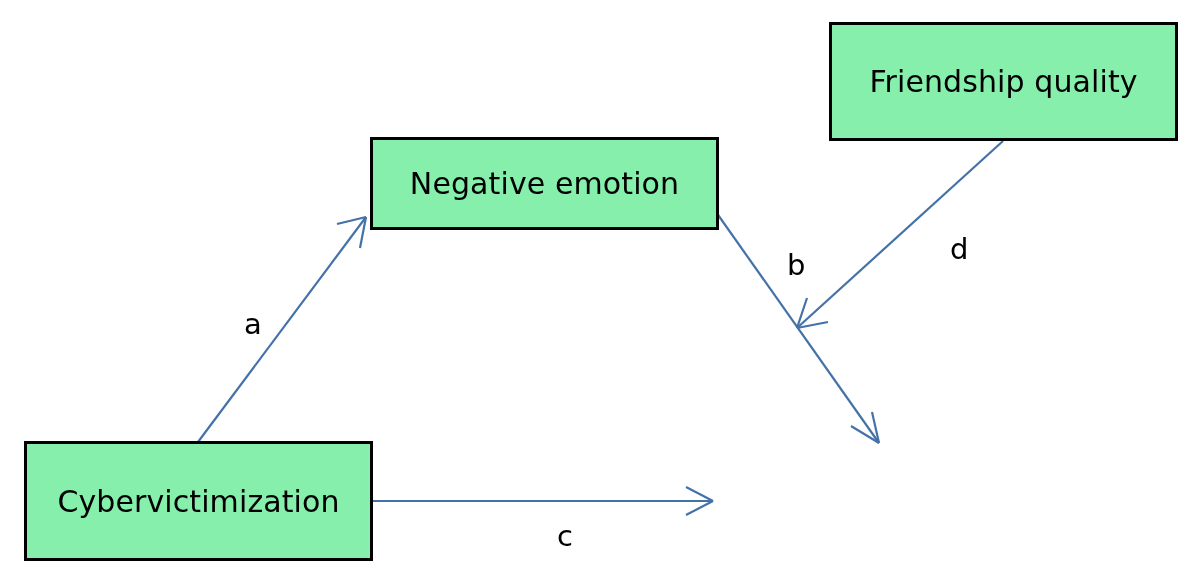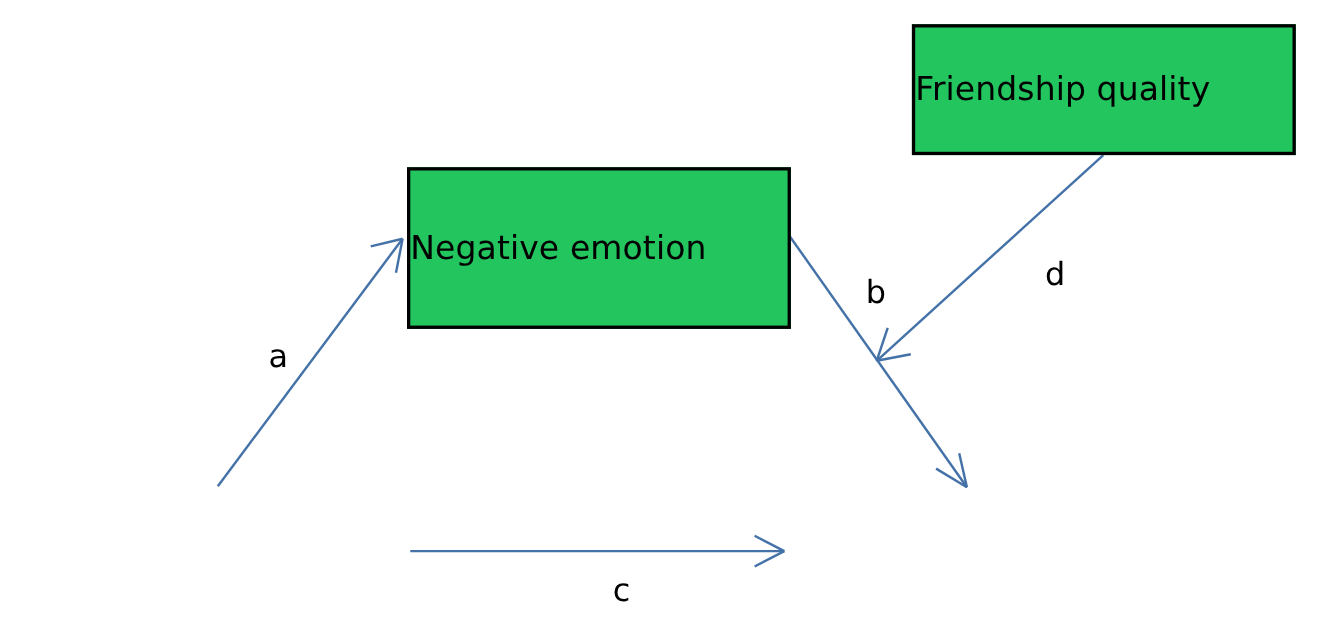--- a/index.html
+++ b/index.html
@@ -21,44 +21,45 @@
     position: absolute;
     left: 0;
     top: 0;
     width: 1200px;
     height: 584px;
   }
   .node-box {
     position: absolute;
     box-sizing: border-box;
     border: 3px solid #000000;
-    background: #22c55e;
+    background: #86efac;
     display: flex;
     align-items: center;
+    justify-content: center;
     z-index: 3;
   }
   .node-label {
     font-size: 30px;
     line-height: 1.1;
     color: #000000;
     font-weight: 400;
     white-space: nowrap;
     letter-spacing: 0.1px;
   }
   .path-label {
     position: absolute;
     font-size: 29px;
     color: #000000;
     z-index: 4;
     line-height: 1;
     white-space: nowrap;
   }
   
   #node-cybervictimization { left: 24px;  top: 441px; width: 349px; height: 120px; }
-  #node-negative-emotion   { left: 370px; top: 152px; width: 349px; height: 147px; }
+  #node-negative-emotion   { left: 370px; top: 137px; width: 349px; height: 93px; }
   #node-friendship-quality { left: 829px; top: 22px;  width: 349px; height: 119px; }
   #node-nssi               { left: 713px; top: 443px; width: 333px; height: 115px; }
   
   #label-a { left: 244px; top: 310px; }
   #label-b { left: 787px; top: 251px; }
   #label-c { left: 557px; top: 522px; }
   #label-d { left: 950px; top: 235px; }
 </style>
 </head>
 <body>
@@ -85,20 +86,23 @@
       <line x1="713" y1="501" x2="686" y2="515" stroke="#4472A8" stroke-width="2.2"></line>
     </g>
 
     <g>
       <line x1="1003" y1="141" x2="797" y2="328" stroke="#4472A8" stroke-width="2.2"></line>
       <line x1="797" y1="328" x2="807" y2="298" stroke="#4472A8" stroke-width="2.2"></line>
       <line x1="797" y1="328" x2="828" y2="322" stroke="#4472A8" stroke-width="2.2"></line>
     </g>
   </svg>
 
+  <div class="node-box" id="node-cybervictimization">
+    <span class="node-label">Cybervictimization</span>
+  </div>
 
   <div class="node-box" id="node-negative-emotion">
     <span class="node-label">Negative emotion</span>
   </div>
 
   <div class="node-box" id="node-friendship-quality">
     <span class="node-label">Friendship quality</span>
   </div>
 
 

